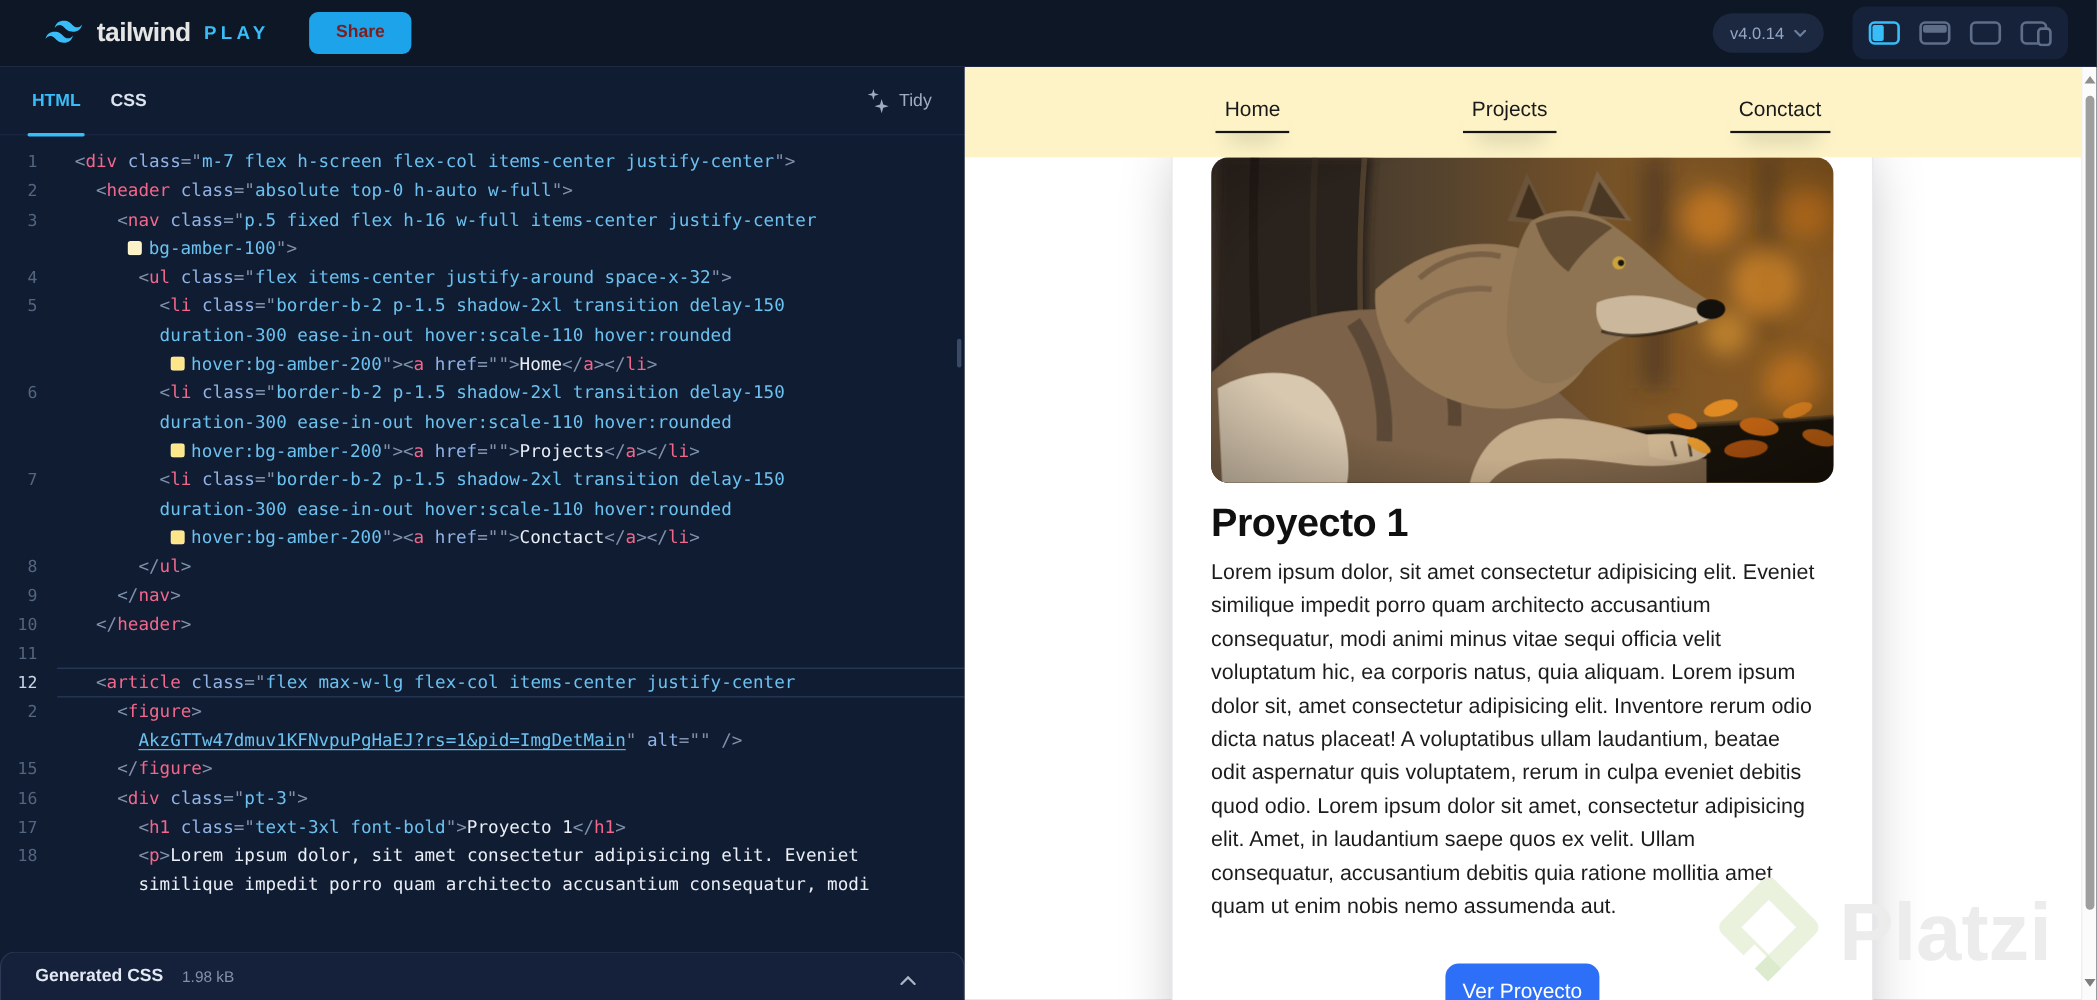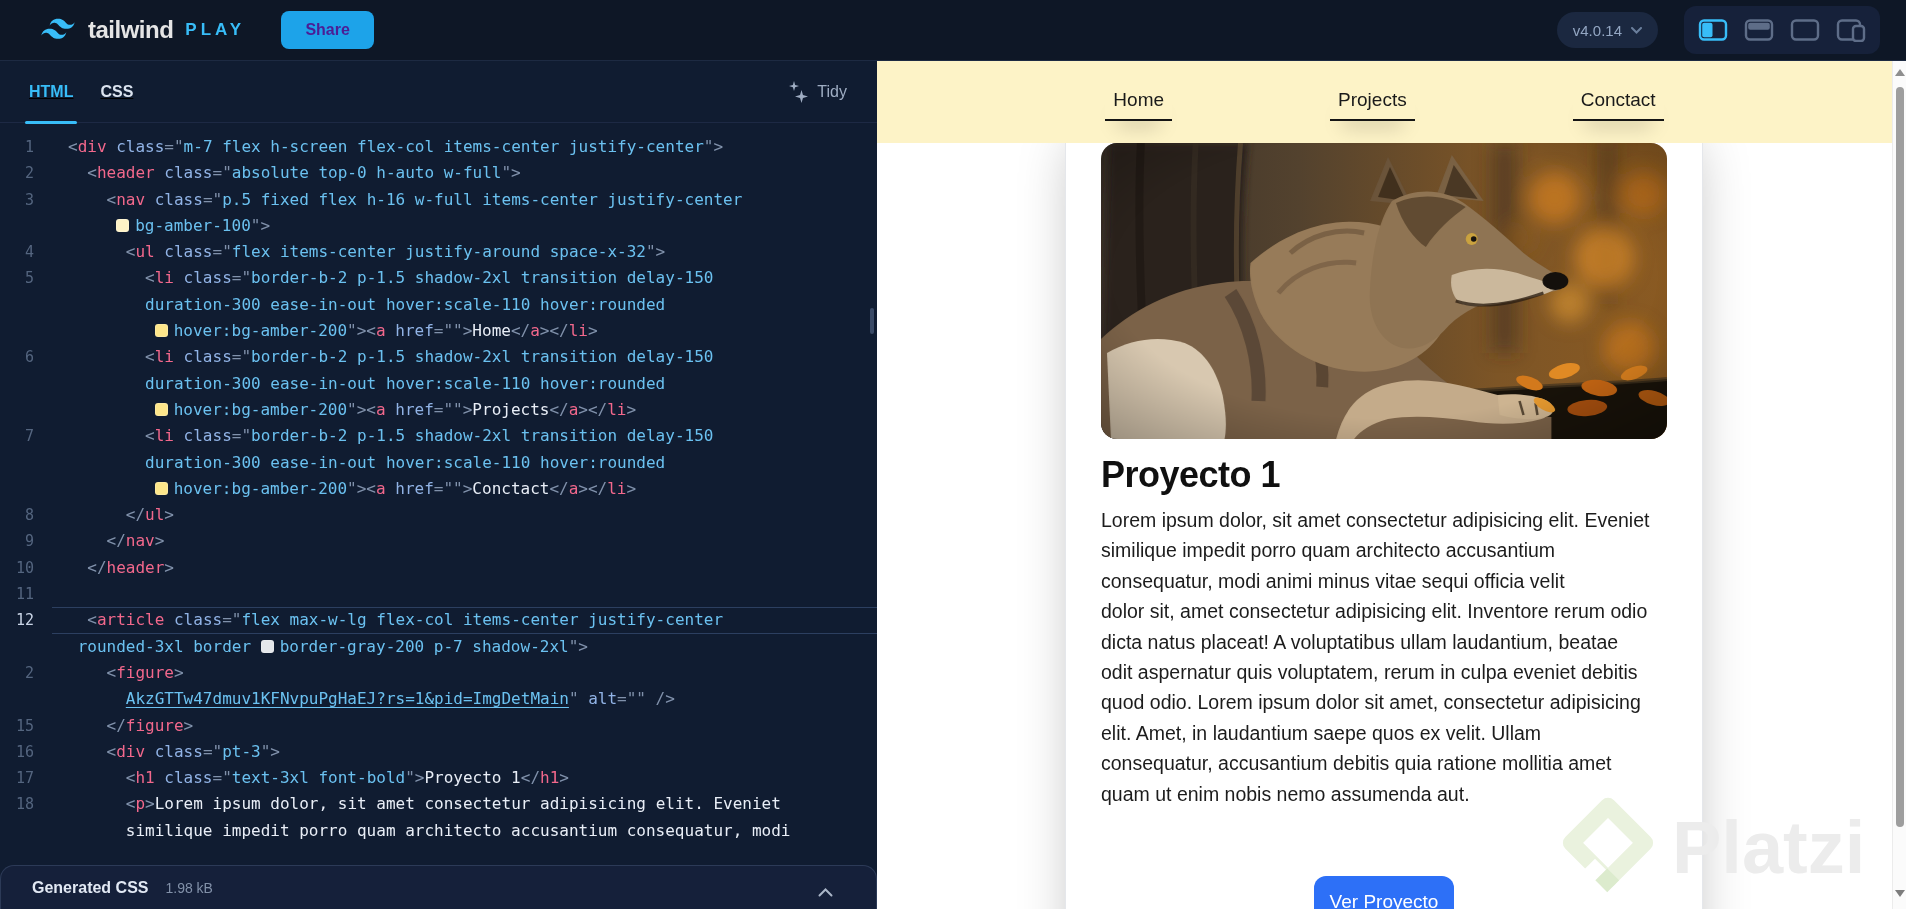--- a/index.html
+++ b/index.html
@@ -8,33 +8,33 @@
   #app { position:relative; width:1906px; height:909px; }
 
   
   .topbar { position:absolute; top:0; left:0; width:1906px; height:61px;
             background:#0e1726; border-bottom:1px solid #1d2a42;
             display:flex; align-items:center; padding-left:38px; }
   .brand { display:flex; align-items:center; gap:10px; }
   .brand-name { color:#e5e5e5; font-size:24px; font-weight:bold; letter-spacing:-0.5px; }
   .brand-play { color:#38bdf8; font-size:17px; font-weight:bold; letter-spacing:4px; margin-left:2px; }
   .share-btn { margin-left:36px; width:93px; height:38px; border:none; border-radius:8px;
-               background:#1da3e9; color:#4c1d95; font-size:16px; font-weight:bold;
+               background:#1da3e9; color:#7f1d1d; font-size:16px; font-weight:bold;
                font-family:inherit; cursor:pointer; }
   .top-right { margin-left:auto; display:flex; align-items:center; gap:26px; margin-right:26px; }
   .version-pill { height:36px; padding:0 16px; border-radius:18px; background:#1b2840;
                   color:#93a6c2; font-size:15px; display:flex; align-items:center; gap:9px; cursor:pointer;text-align:center; }
   .layout-group { height:48px; border-radius:12px; background:#16213a; display:flex;
                   align-items:center; gap:16px; padding:0 14px; }
   .layout-icon { display:flex; cursor:pointer; }
 
   
   .editor { position:absolute; top:61px; left:0; width:877px; height:848px; background:#101c31; }
   .tabbar { position:relative; height:62px; border-bottom:1px solid #1d2944;
-            display:flex; align-items:center; padding-left:29px;text-decoration:underline; }
+            display:flex; align-items:center; padding-left:29px; }
   .tab { font-size:16px; font-weight:bold; cursor:pointer; position:relative; height:62px;
          display:flex; align-items:center; }
   .tab.active { color:#38bdf8; }
   .tab.active::after { content:""; position:absolute; left:-4px; right:-4px; bottom:-1px;
                        height:3px; background:#38bdf8; border-radius:2px; }
   .tab.idle { color:#dbe3ef; margin-left:27px; }
   .tidy-btn { position:absolute; right:30px; top:0; height:62px; display:flex; align-items:center;
               gap:8px; color:#9fadc3; font-size:16px; cursor:pointer; background:none; border:none;
               font-family:inherit; }
   .sparkles { position:relative; width:20px; height:22px; }
@@ -241,24 +241,20 @@
             <div class="lnum">10</div>
             <div class="ltext">  <span class="sg-p">&lt;/</span><span class="sg-t">header</span><span class="sg-p">&gt;</span></div>
           </div>
           <div class="crow">
             <div class="lnum">11</div>
             <div class="ltext"></div>
           </div>
           <div class="crow active">
             <div class="lnum">12</div>
             <div class="ltext">  <span class="sg-p">&lt;</span><span class="sg-t">article</span><span class="sg-a"> class</span><span class="sg-p">="</span><span class="sg-v">flex max-w-lg flex-col items-center justify-center</span></div>
-          </div>
-          <div class="crow">
-            <div class="lnum"></div>
-            <div class="ltext"> <span class="sg-v">rounded-3xl border </span><span class="swatch" style="background: rgb(229, 231, 235);"></span><span class="sg-v">border-gray-200 p-7 shadow-2xl</span><span class="sg-p">"&gt;</span></div>
           </div>
           <div class="crow">
             <div class="lnum">2</div>
             <div class="ltext">    <span class="sg-p">&lt;</span><span class="sg-t">figure</span><span class="sg-p">&gt;</span></div>
           </div>
           <div class="crow">
             <div class="lnum"></div>
             <div class="ltext">      <span class="sg-u">AkzGTTw47dmuv1KFNvpuPgHaEJ?rs=1&amp;pid=ImgDetMain</span><span class="sg-p">"</span><span class="sg-a"> alt</span><span class="sg-p">=""</span><span class="sg-p"> /&gt;</span></div>
           </div>
           <div class="crow">
@@ -374,20 +370,21 @@
             <ellipse cx="445" cy="262" rx="12" ry="5" fill="#e6992f" transform="rotate(30 445 262)"></ellipse>
           </g>
           <rect width="568" height="296" fill="url(#vig)"></rect>
         </svg>
       </div>
       <h1 class="proj-title">Proyecto 1</h1>
       <div class="para" id="para-lines">
           <div>Lorem ipsum dolor, sit amet consectetur adipisicing elit. Eveniet</div>
           <div>similique impedit porro quam architecto accusantium</div>
           <div>consequatur, modi animi minus vitae sequi officia velit</div>
+          <div>voluptatum hic, ea corporis natus, quia aliquam. Lorem ipsum</div>
           <div>dolor sit, amet consectetur adipisicing elit. Inventore rerum odio</div>
           <div>dicta natus placeat! A voluptatibus ullam laudantium, beatae</div>
           <div>odit aspernatur quis voluptatem, rerum in culpa eveniet debitis</div>
           <div>quod odio. Lorem ipsum dolor sit amet, consectetur adipisicing</div>
           <div>elit. Amet, in laudantium saepe quos ex velit. Ullam</div>
           <div>consequatur, accusantium debitis quia ratione mollitia amet</div>
           <div>quam ut enim nobis nemo assumenda aut.</div>
         </div>
     </article>
 

